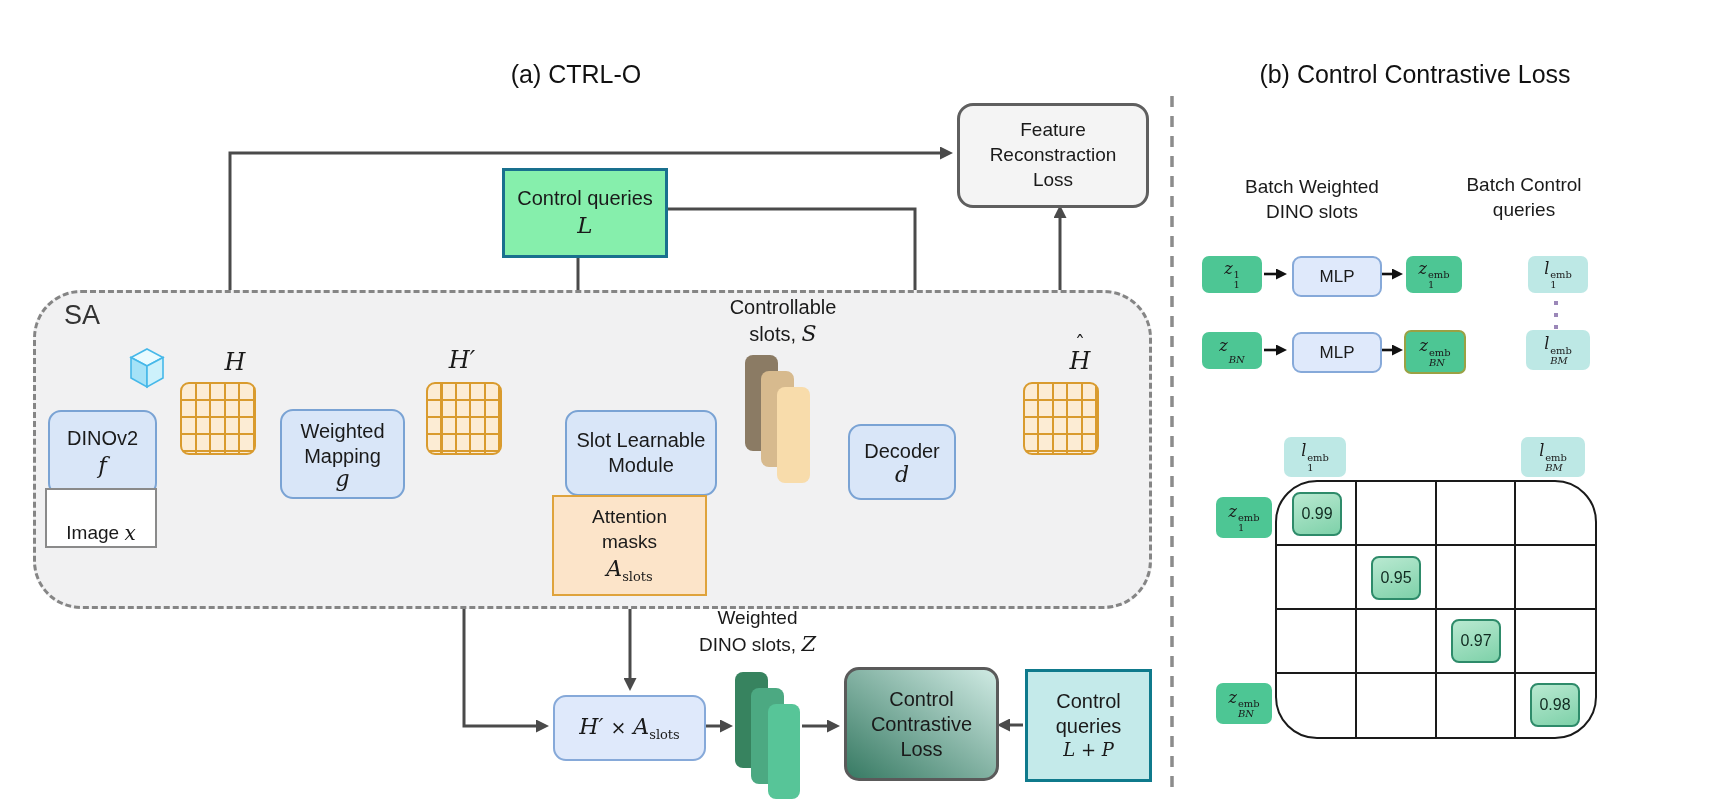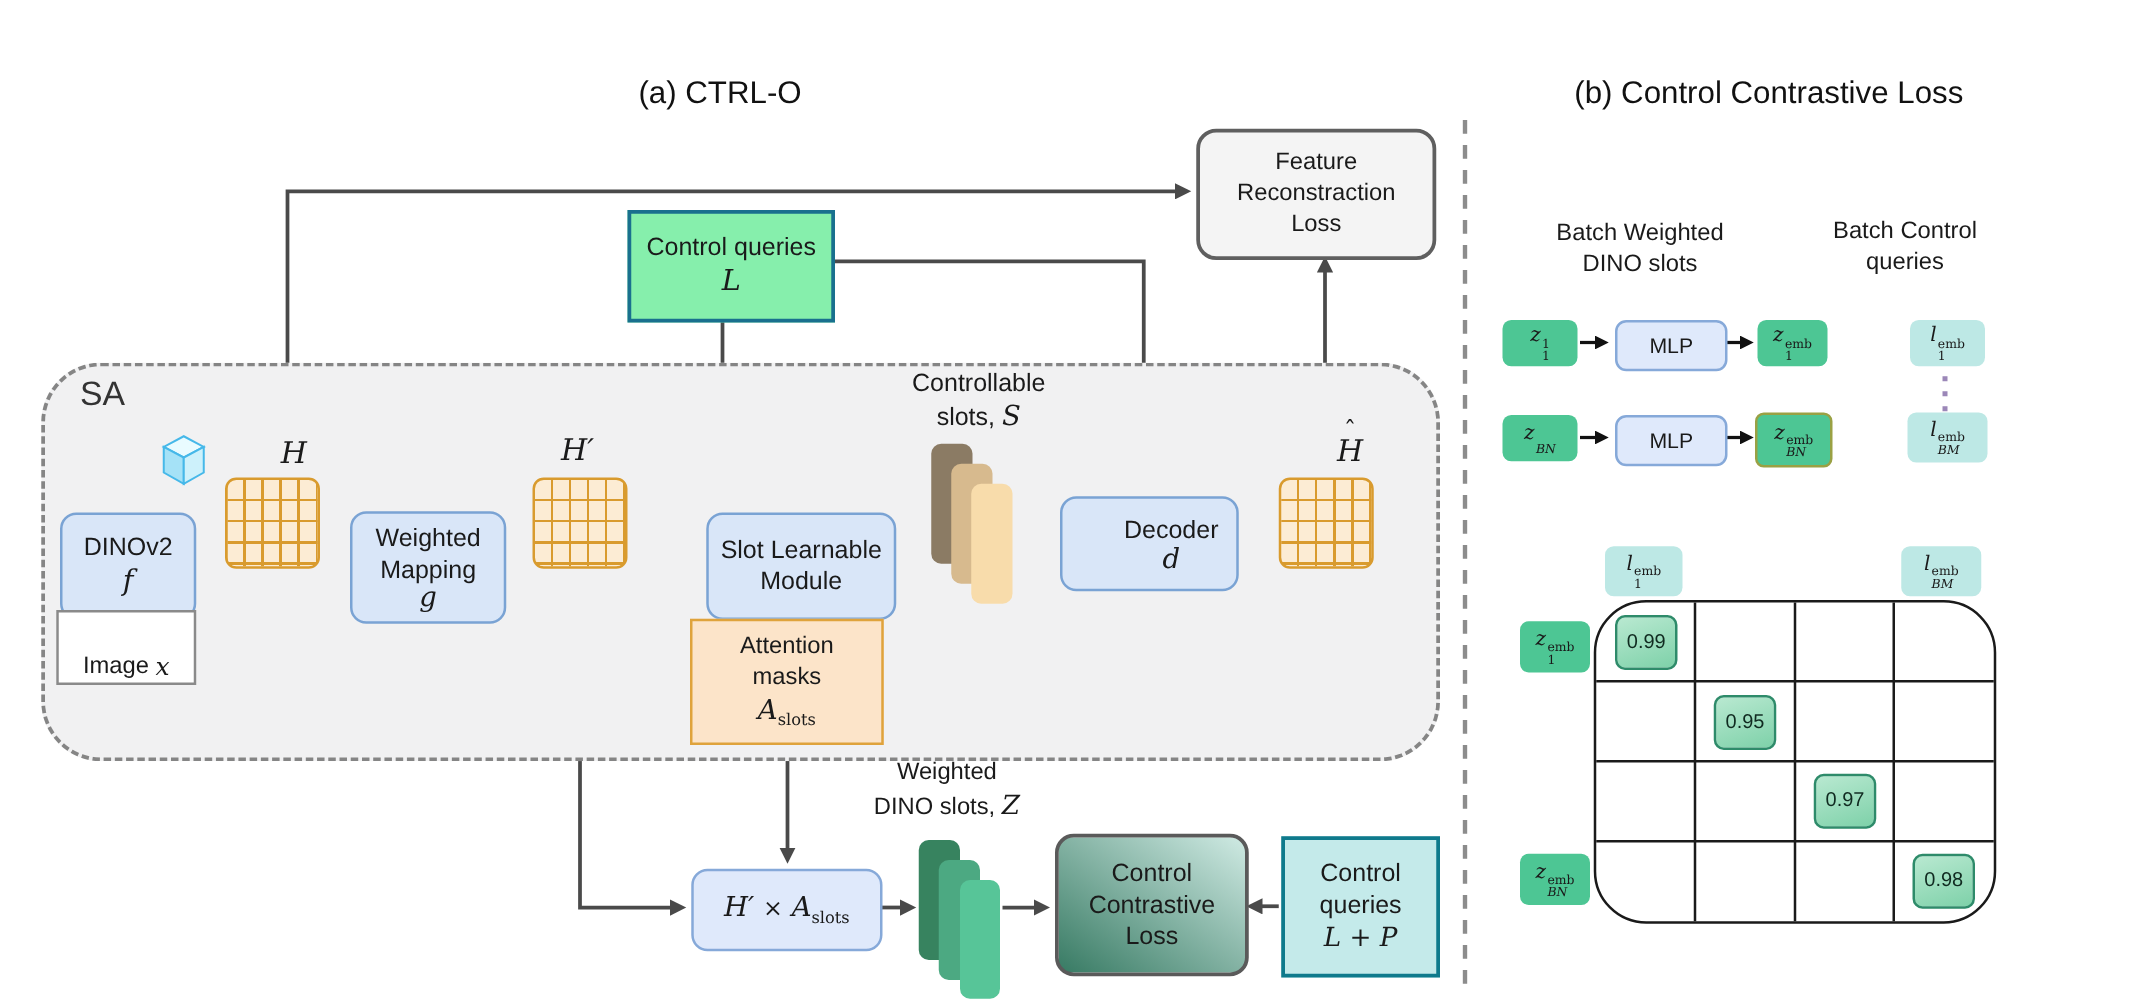--- a/index.html
+++ b/index.html
@@ -178,21 +178,21 @@
     <span>
       <span>slots,</span>
       <span class="mv" style="font-size:22px;">S</span>
     </span>
   </div>
 
   <div class="slotr" style="left:745px;top:355px;width:33px;height:96px;background:#8b7b64;"></div>
   <div class="slotr" style="left:761px;top:371px;width:33px;height:96px;background:#d7ba8e;"></div>
   <div class="slotr" style="left:777px;top:387px;width:33px;height:96px;background:#f8dcab;"></div>
 
-  <div class="abs ctr col txt20 blue" style="left:848px;top:365px;width:104px;height:72px;padding-left:35px;">
+  <div class="abs ctr col txt20 blue" style="left:848px;top:392px;width:104px;height:72px;">
     <span>Decoder</span>
     <span class="mv" style="font-size:22px;line-height:1;">d</span>
   </div>
 
   <div class="abs gridbox" style="left:1023px;top:382px;"></div>
   <div class="abs ctr" style="left:1050px;top:336px;width:60px;height:42px;">
     <span class="mv" style="font-size:24px;display:inline-block;">
       <span class="hatchar">ˆ</span><span>H</span>
     </span>
   </div>
@@ -227,21 +227,21 @@
 
   <div class="abs ctr col txt20 contrastive">
     <span>Control</span>
     <span>Contrastive</span>
     <span>Loss</span>
   </div>
 
   <div class="abs ctr col txt20 cq-lp">
     <span>Control</span>
     <span>queries</span>
-    <span class="mv" style="font-size:21px;text-align:right;">L + P</span>
+    <span class="mv" style="font-size:18px;text-align:right;">L + P</span>
   </div>
 
   <div class="abs ctr ptitle" style="left:1180px;top:56px;width:470px;height:36px;">(b) Control Contrastive Loss</div>
 
   <div class="abs ctr col txt19" style="left:1217px;top:174px;width:190px;height:52px;">
     <span>Batch Weighted</span>
     <span>DINO slots</span>
   </div>
   <div class="abs ctr col txt19" style="left:1429px;top:172px;width:190px;height:52px;">
     <span>Batch Control</span>

